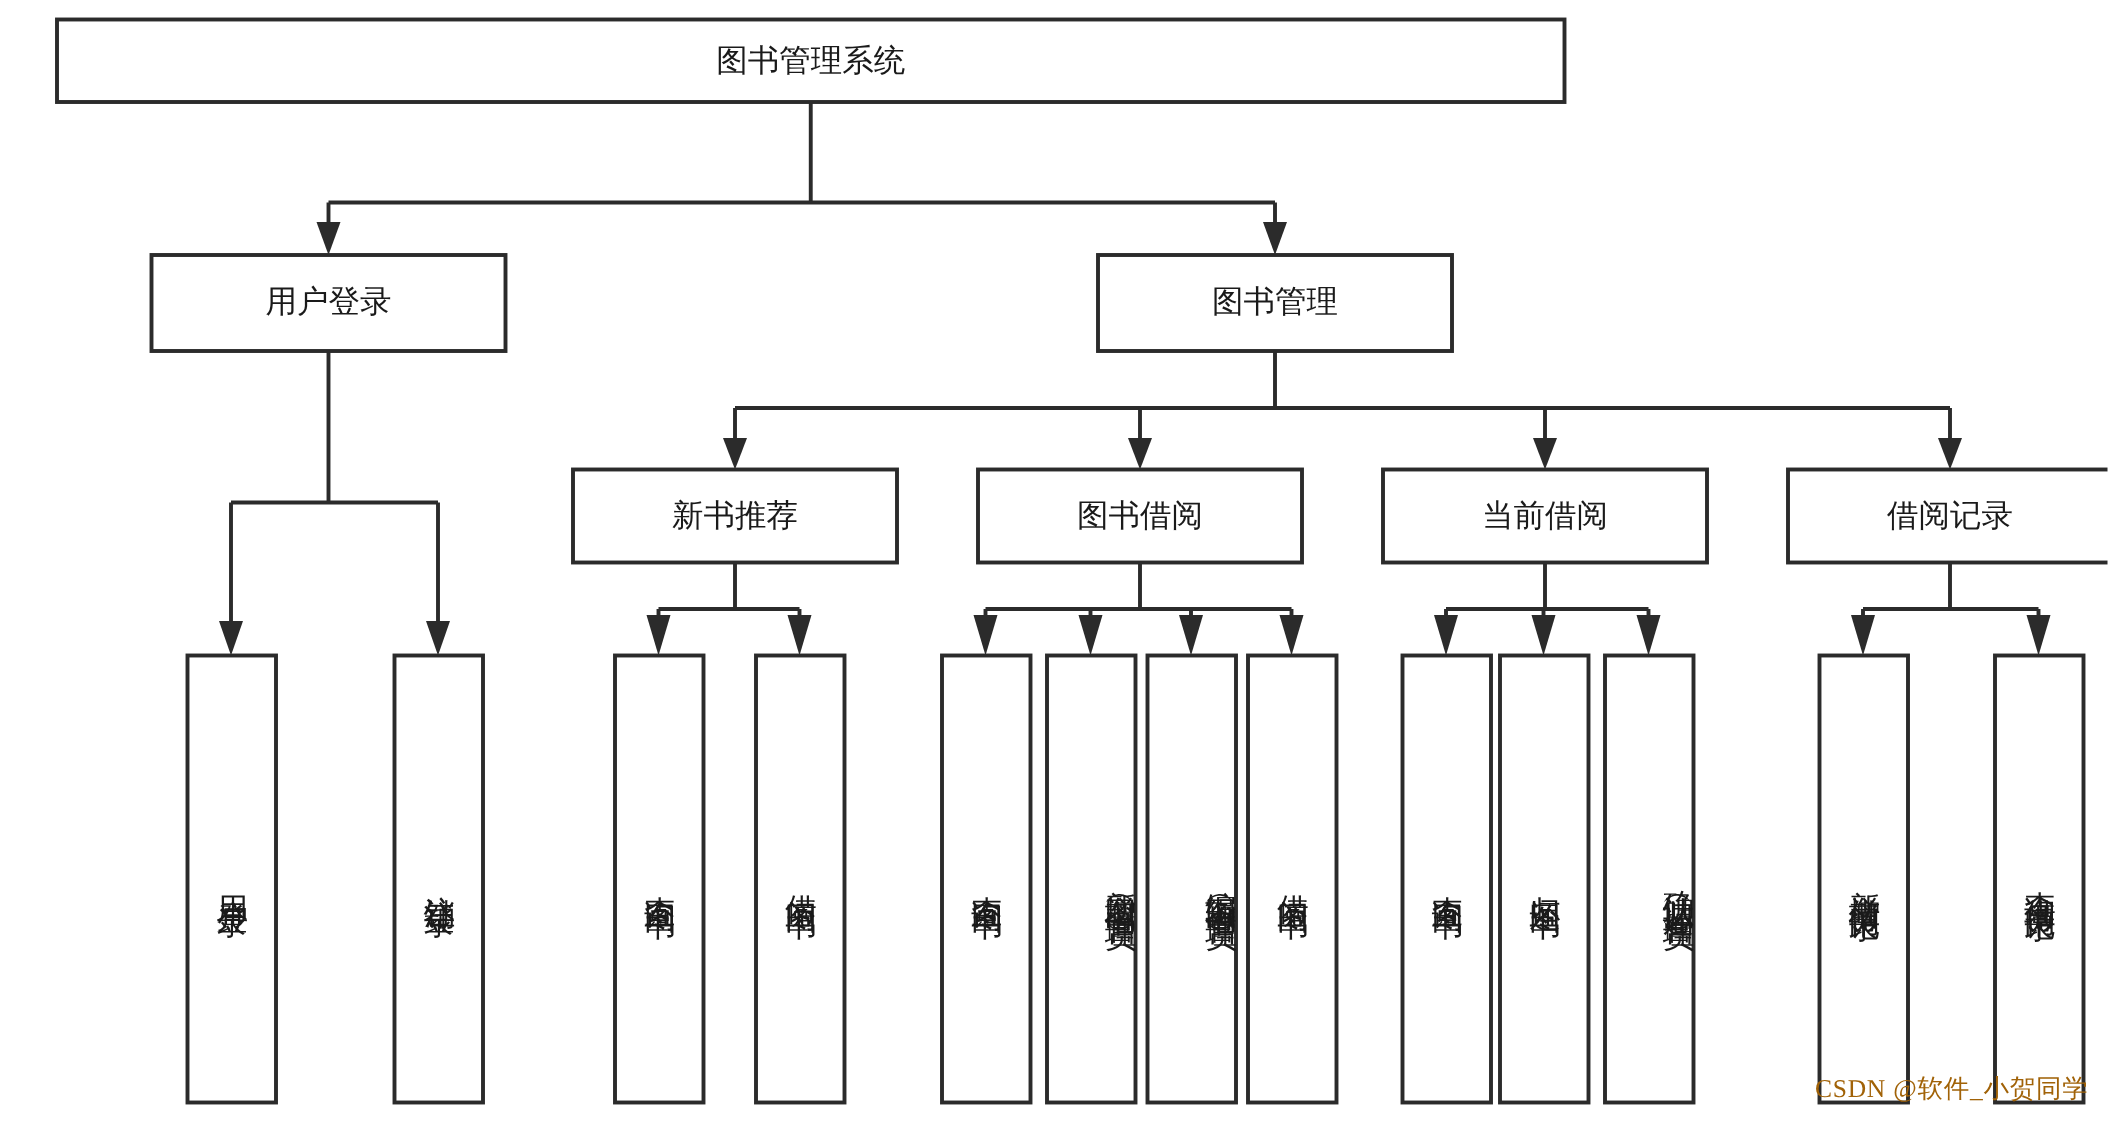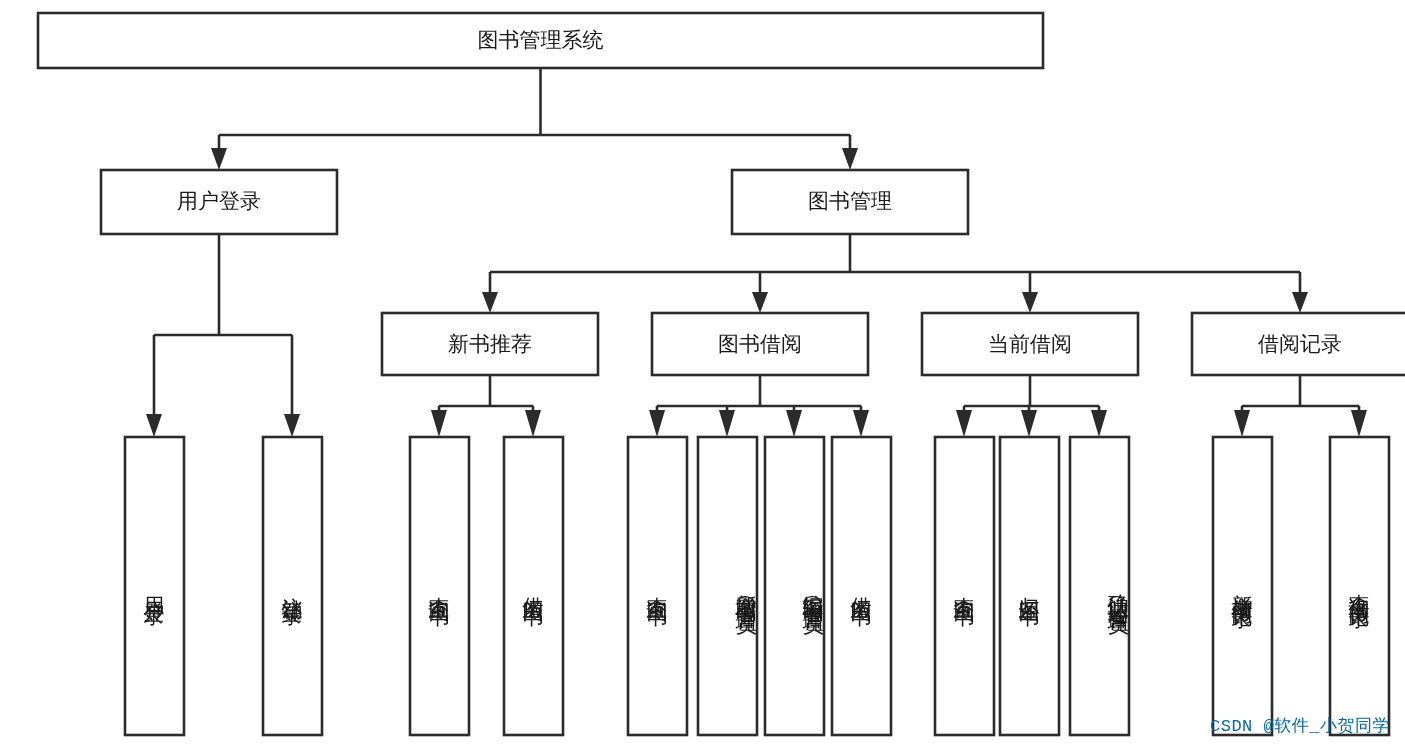--- a/index.html
+++ b/index.html
@@ -59,23 +59,23 @@
     font-size: 21px;
     line-height: 1.0;
     color: #1a1a1a;
     letter-spacing: 3px;
     white-space: nowrap;
     pointer-events: none;
     box-sizing: border-box;
   }
   .watermark {
     position: absolute;
-    font-family: Liberation Mono, monospace;
+    font-family: Liberation Serif, serif;
     font-size: 17px;
-    color: #0369a1;
+    color: #a16207;
     white-space: nowrap;
     left: 1190px;
     top: 714px;
     letter-spacing: 0.5px;
   }
 </style>
 </head>
 <body>
 
 <div id="diagram-root">

